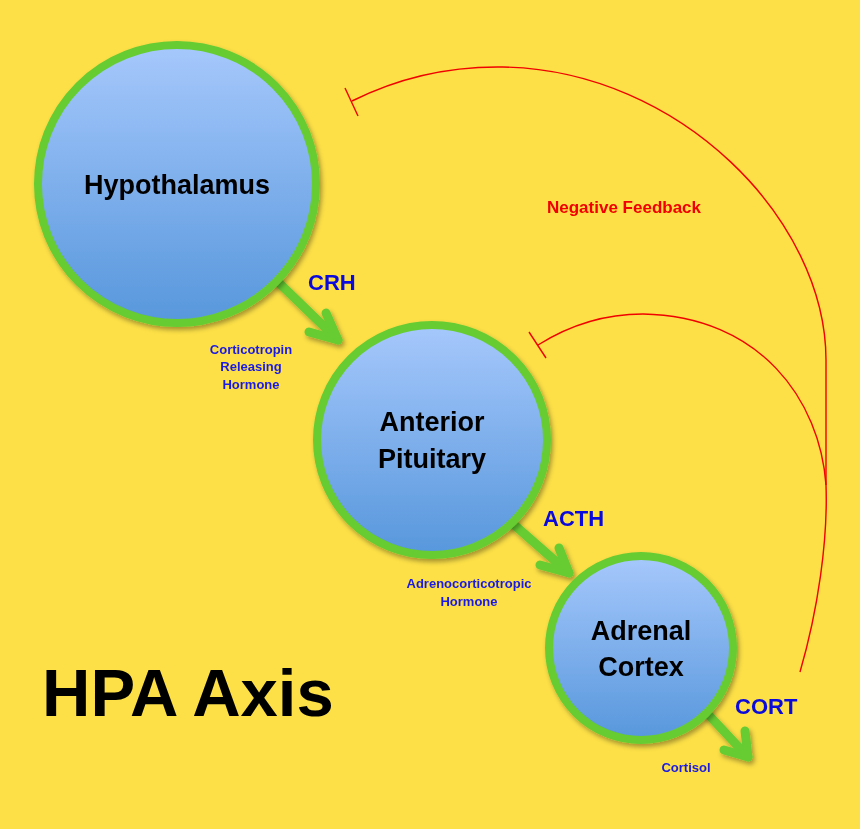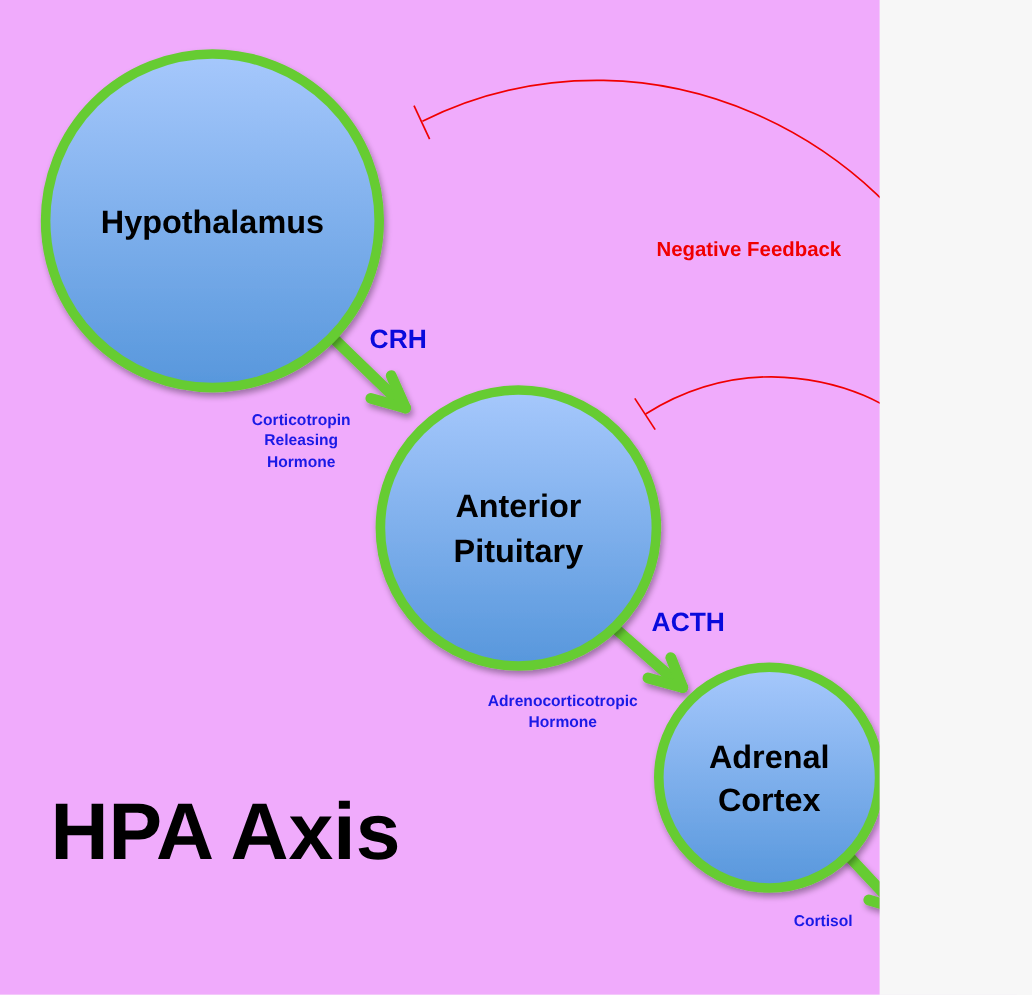--- a/index.html
+++ b/index.html
@@ -1,16 +1,16 @@
 <!DOCTYPE html>
 <html><head>
 <meta charset="utf-8">
 <style>
   html, body { margin: 0; padding: 0; background: #f7f7f7; }
-  #stage { position: relative; width: 733px; height: 829px; background: #f0abfc; overflow: hidden; }
+  #stage { position: relative; width: 860px; height: 829px; background: #fde047; overflow: hidden; }
   svg { position: absolute; left: 0; top: 0; }
   .node-label { font-family: "Liberation Sans", sans-serif; font-weight: bold; fill: #000; }
   .hormone-abbr { font-family: "Liberation Sans", sans-serif; font-weight: bold; fill: #0a0adc; font-size: 22px; }
   .hormone-name { font-family: "Liberation Sans", sans-serif; font-weight: bold; fill: #1a1ae6; font-size: 13px; }
   .feedback-label { font-family: "Liberation Sans", sans-serif; font-weight: bold; fill: #f00000; font-size: 17px; }
   .title { font-family: "Liberation Sans", sans-serif; font-weight: bold; fill: #000; font-size: 67px; }
 </style>
 </head>
 <body>
 

